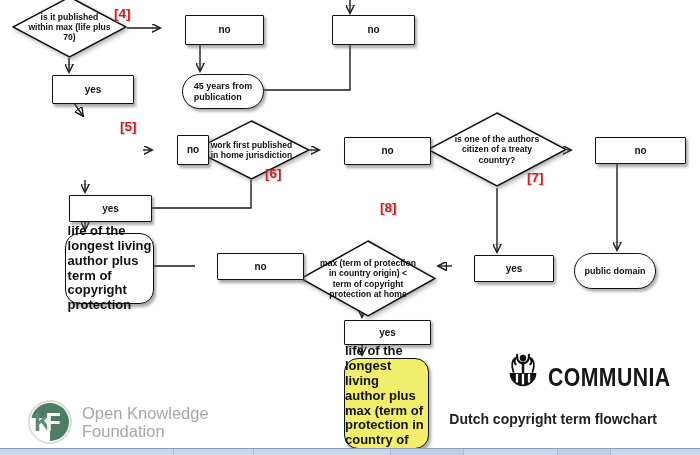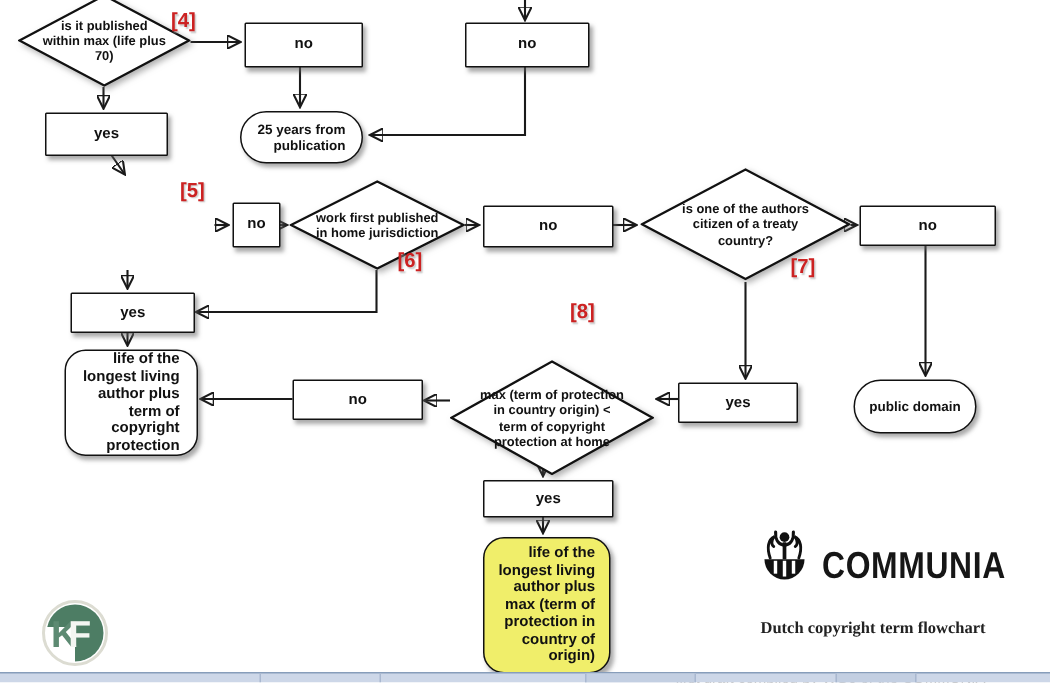--- a/index.html
+++ b/index.html
@@ -5,25 +5,25 @@
   html,body{margin:0;padding:0;}
   body{width:700px;height:455px;background:#fff;font-family:"Liberation Sans",sans-serif;}
   #canvas{position:relative;width:700px;height:455px;background:#fff;overflow:hidden;}
 
   
   #wires{position:absolute;left:0;top:0;width:700px;height:455px;}
   #wires path{stroke:#1a1a1a;stroke-width:1.4;fill:none;}
 
   
   .node{position:absolute;display:flex;align-items:center;justify-content:center;
-        text-align:right;font-weight:bold;color:#111;background:#fff;
+        text-align:left;font-weight:bold;color:#111;background:#fff;
         border:1.5px solid #111;border-radius:1px;font-size:10px;line-height:1.15;
-        box-shadow:2px 2.5px 3px rgba(100,100,100,.55);white-space:pre-line;}
+        box-shadow:2px 2.5px 3px rgba(100,100,100,.55);white-space:pre-line;margin-left:22px;}
   .stadium{border-radius:18px;font-size:9px;}
-  .stadium.tall{border-radius:14px;font-size:10px;}
+  .stadium.tall{border-radius:14px;font-size:13px;}
   .stadium.hl{background:var(--highlight,#f0ee6a);}
 
   
   .diamond{position:absolute;background:transparent;border:none;box-shadow:none;}
   .diamond svg{position:absolute;left:0;top:0;filter:drop-shadow(2px 2px 2px rgba(110,110,110,.55));}
   .diamond polygon{fill:#fff;stroke:#111;stroke-width:1.5;}
   .dtext{position:absolute;inset:0;display:flex;align-items:center;justify-content:center;
          text-align:center;font-weight:bold;font-size:8.6px;line-height:1.2;color:#111;
          white-space:pre-line;}
 
@@ -32,21 +32,21 @@
        text-shadow:1px 1px 1px rgba(160,160,160,.55);}
 
   
   .okf{position:absolute;left:28px;top:400px;display:flex;align-items:center;}
   .okf-text{margin-left:10px;color:#a3a8a6;font-size:16.5px;line-height:1.12;white-space:pre-line;}
   .communia{position:absolute;left:502px;top:350px;display:flex;align-items:flex-end;}
   .communia-name{margin-left:4px;font-weight:bold;color:#161616;font-size:25px;
                  letter-spacing:.5px;transform:scaleX(.85);transform-origin:left center;}
   .credits{position:absolute;right:43px;top:392px;text-align:right;font-size:10px;
            line-height:11px;color:#222;white-space:pre-wrap;}
-  .credits .t{font-weight:bold;font-size:11px;font-family:Liberation Serif, serif;}
+  .credits .t{font-weight:bold;font-size:14px;}
 
   
   .bottombar{position:absolute;left:0;top:448px;width:700px;height:7px;
              background:#cdd7e8;border-top:1px solid #879dba;}
   .bottombar .seg{position:absolute;top:0;height:7px;border-left:1px solid #a9b8d0;}
 </style>
 </head>
 <body>
 
 <div id="canvas">
@@ -121,29 +121,29 @@
   <div class="node" style="left:310px;top:15px;width:81px;height:28px;">no</div>
   <div class="node" style="left:30px;top:75px;width:80px;height:27px;">yes</div>
   <div class="node" style="left:155px;top:135px;width:30px;height:28px;">no</div>
   <div class="node" style="left:322px;top:137px;width:85px;height:26px;">no</div>
   <div class="node" style="left:573px;top:137px;width:89px;height:25px;">no</div>
   <div class="node" style="left:47px;top:195px;width:81px;height:25px;">yes</div>
   <div class="node" style="left:195px;top:253px;width:85px;height:25px;">no</div>
   <div class="node" style="left:452px;top:255px;width:78px;height:25px;">yes</div>
   <div class="node" style="left:322px;top:320px;width:85px;height:23px;">yes</div>
 
-  <div class="node stadium" style="left:160px;top:74px;width:80px;height:33px;">25 years from
+  <div class="node stadium" style="left:160px;top:74px;width:80px;height:33px;">45 years from
 publication</div>
   <div class="node stadium tall" style="left:43px;top:233px;width:87px;height:69px;">life of the
 longest living
 author plus
 term of
 copyright
 protection</div>
-  <div class="node stadium" style="left:569px;top:253px;width:80px;height:34px;">public domain</div>
+  <div class="node stadium" style="left:552px;top:253px;width:80px;height:34px;">public domain</div>
   <div class="node stadium tall hl" style="left:322px;top:358px;width:83px;height:89px;">life of the
 longest living
 author plus
 max (term of
 protection in
 country of
 origin)</div>
 
   <div class="tag" style="left:114px;top:6px;">[4]</div>
   <div class="tag" style="left:120px;top:119px;">[5]</div>
@@ -152,20 +152,22 @@
   <div class="tag" style="left:380px;top:200px;">[8]</div>
 
   <div class="okf">
     <svg width="44" height="44" viewBox="0 0 44 44">
       <circle cx="22" cy="22" r="21" fill="#ffffff" stroke="#dcdcd2" stroke-width="2"></circle>
       <path d="M22,3 a19,19 0 0 1 0,38 z" fill="#4d7d64"></path>
       <path d="M22,3 a19,19 0 0 0 -18.5,15 L22,18 z" fill="#4d7d64"></path>
       <text x="6" y="31" font-family="Liberation Sans,sans-serif" font-size="25" font-weight="bold" fill="#5d8a72">K</text>
       <text x="17.5" y="31" font-family="Liberation Sans,sans-serif" font-size="25" font-weight="bold" fill="#f4f6f2">F</text>
     </svg>
+    <div class="okf-text">Open Knowledge
+Foundation</div>
   </div>
 
   <div class="communia">
     <svg width="42" height="42" viewBox="0 0 44 44">
       <path d="M8,24 a14,14 0 0 0 28,0 z" fill="#111"></path>
       <rect x="14.5" y="25" width="2.4" height="9" fill="#fff"></rect>
       <rect x="20.8" y="25" width="2.4" height="11" fill="#fff"></rect>
       <rect x="27.1" y="25" width="2.4" height="9" fill="#fff"></rect>
       <circle cx="22" cy="8.5" r="3.4" fill="#111"></circle>
       <path d="M22,12 L22,24" stroke="#111" stroke-width="2.6"></path>

